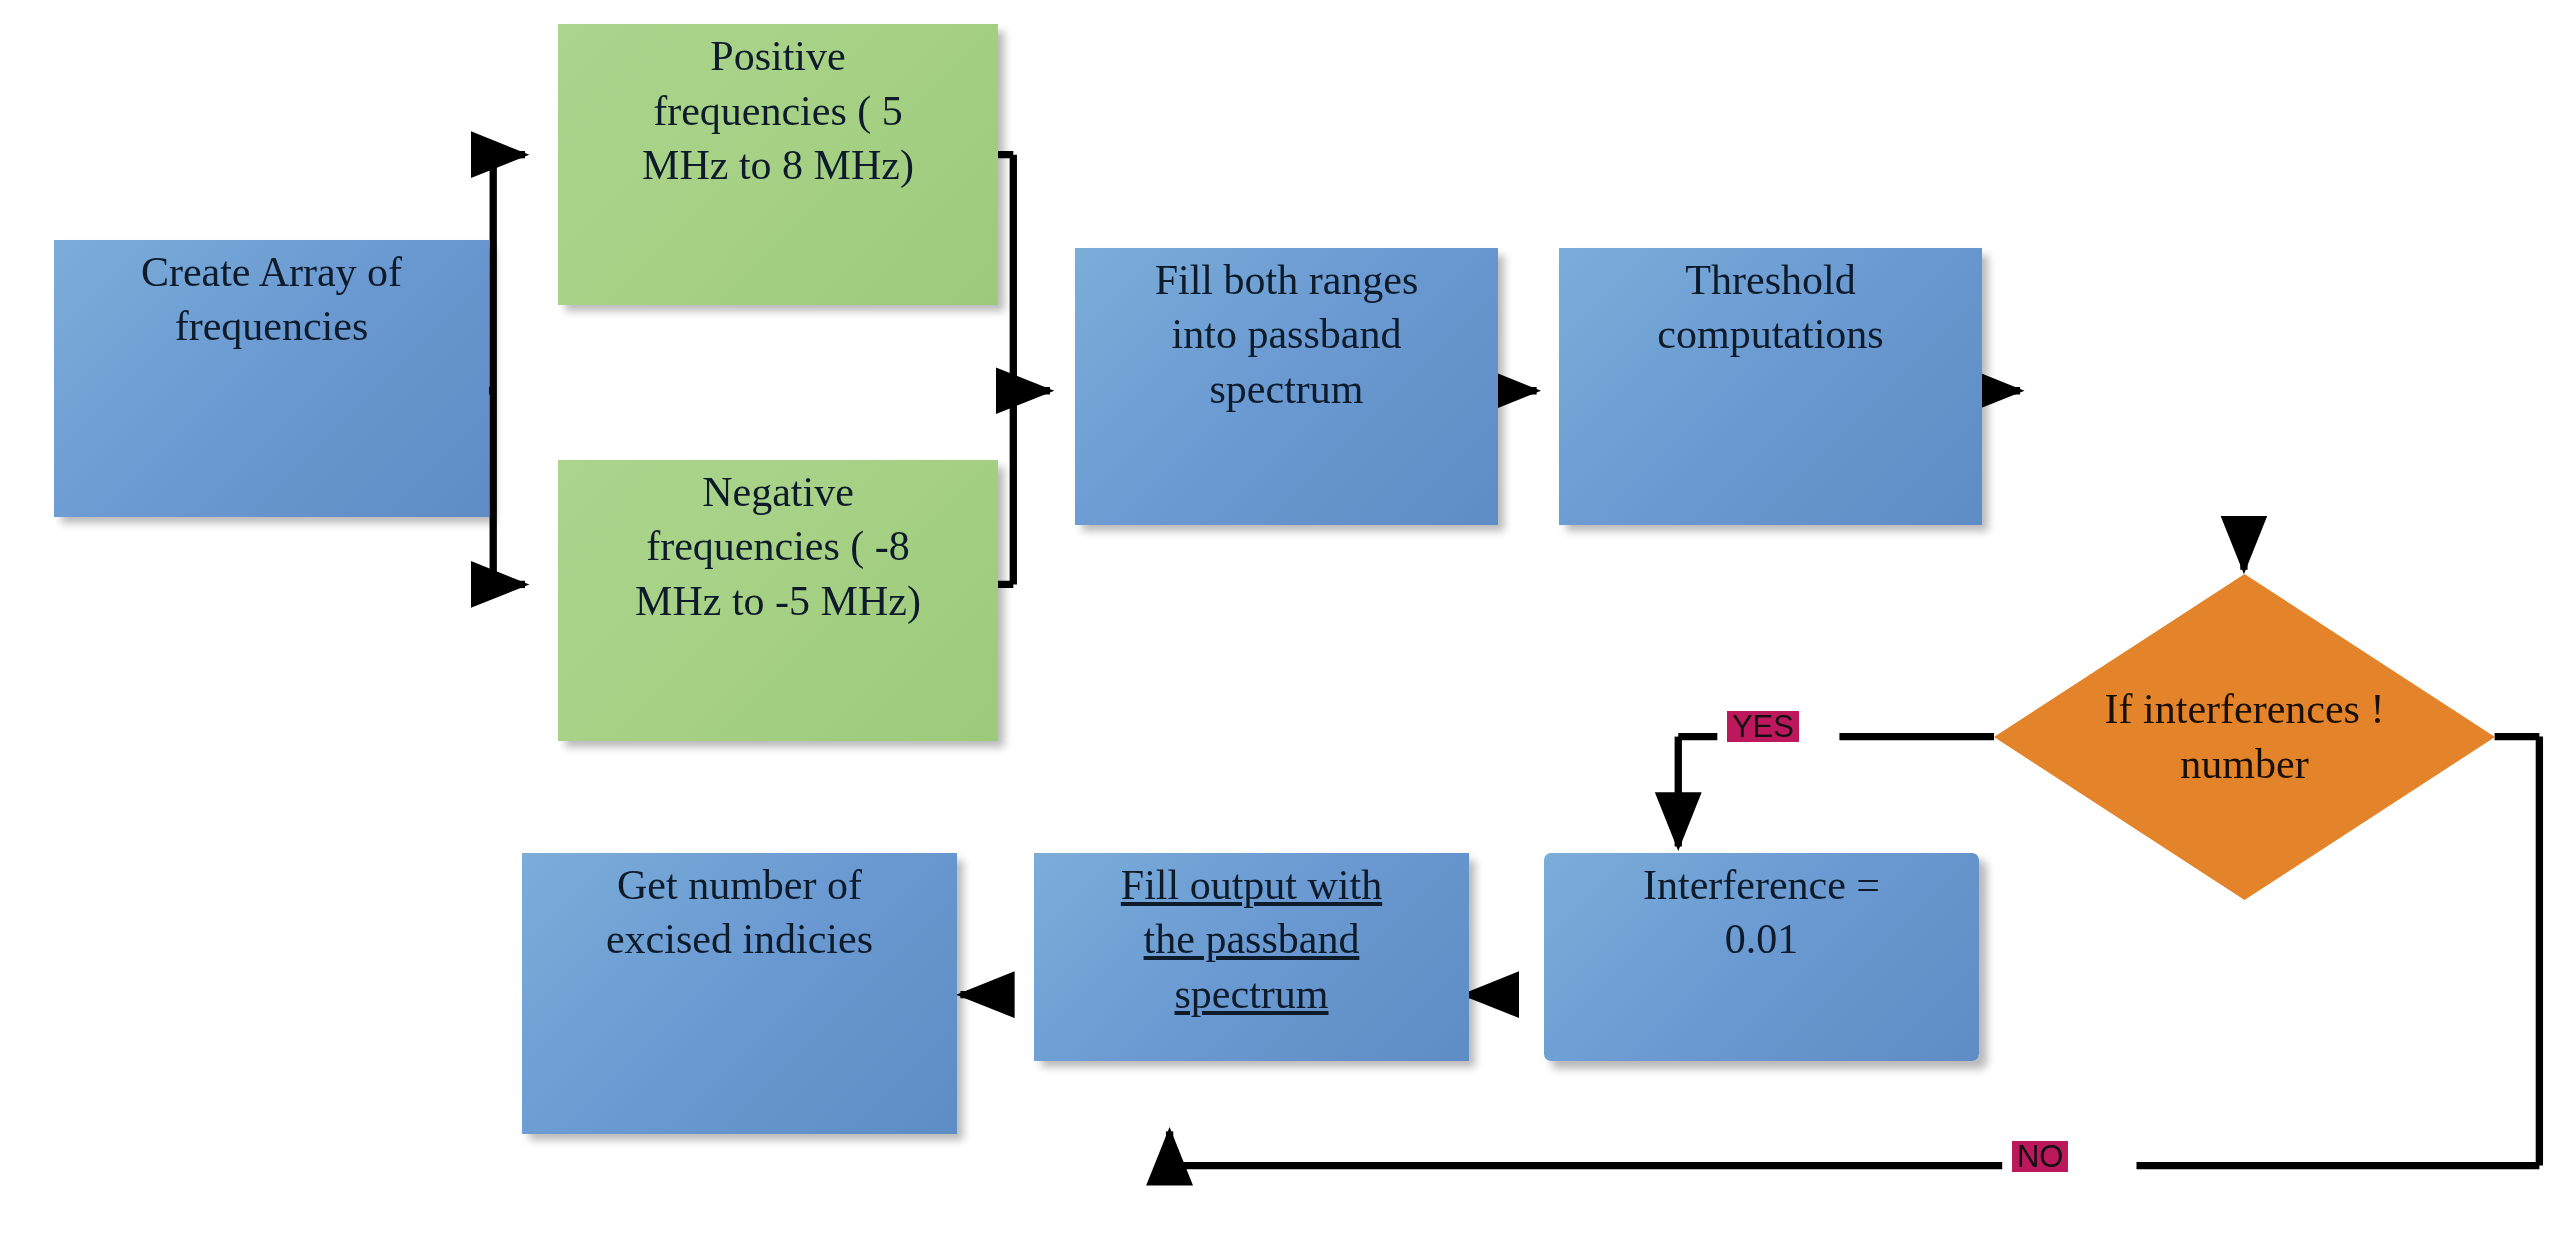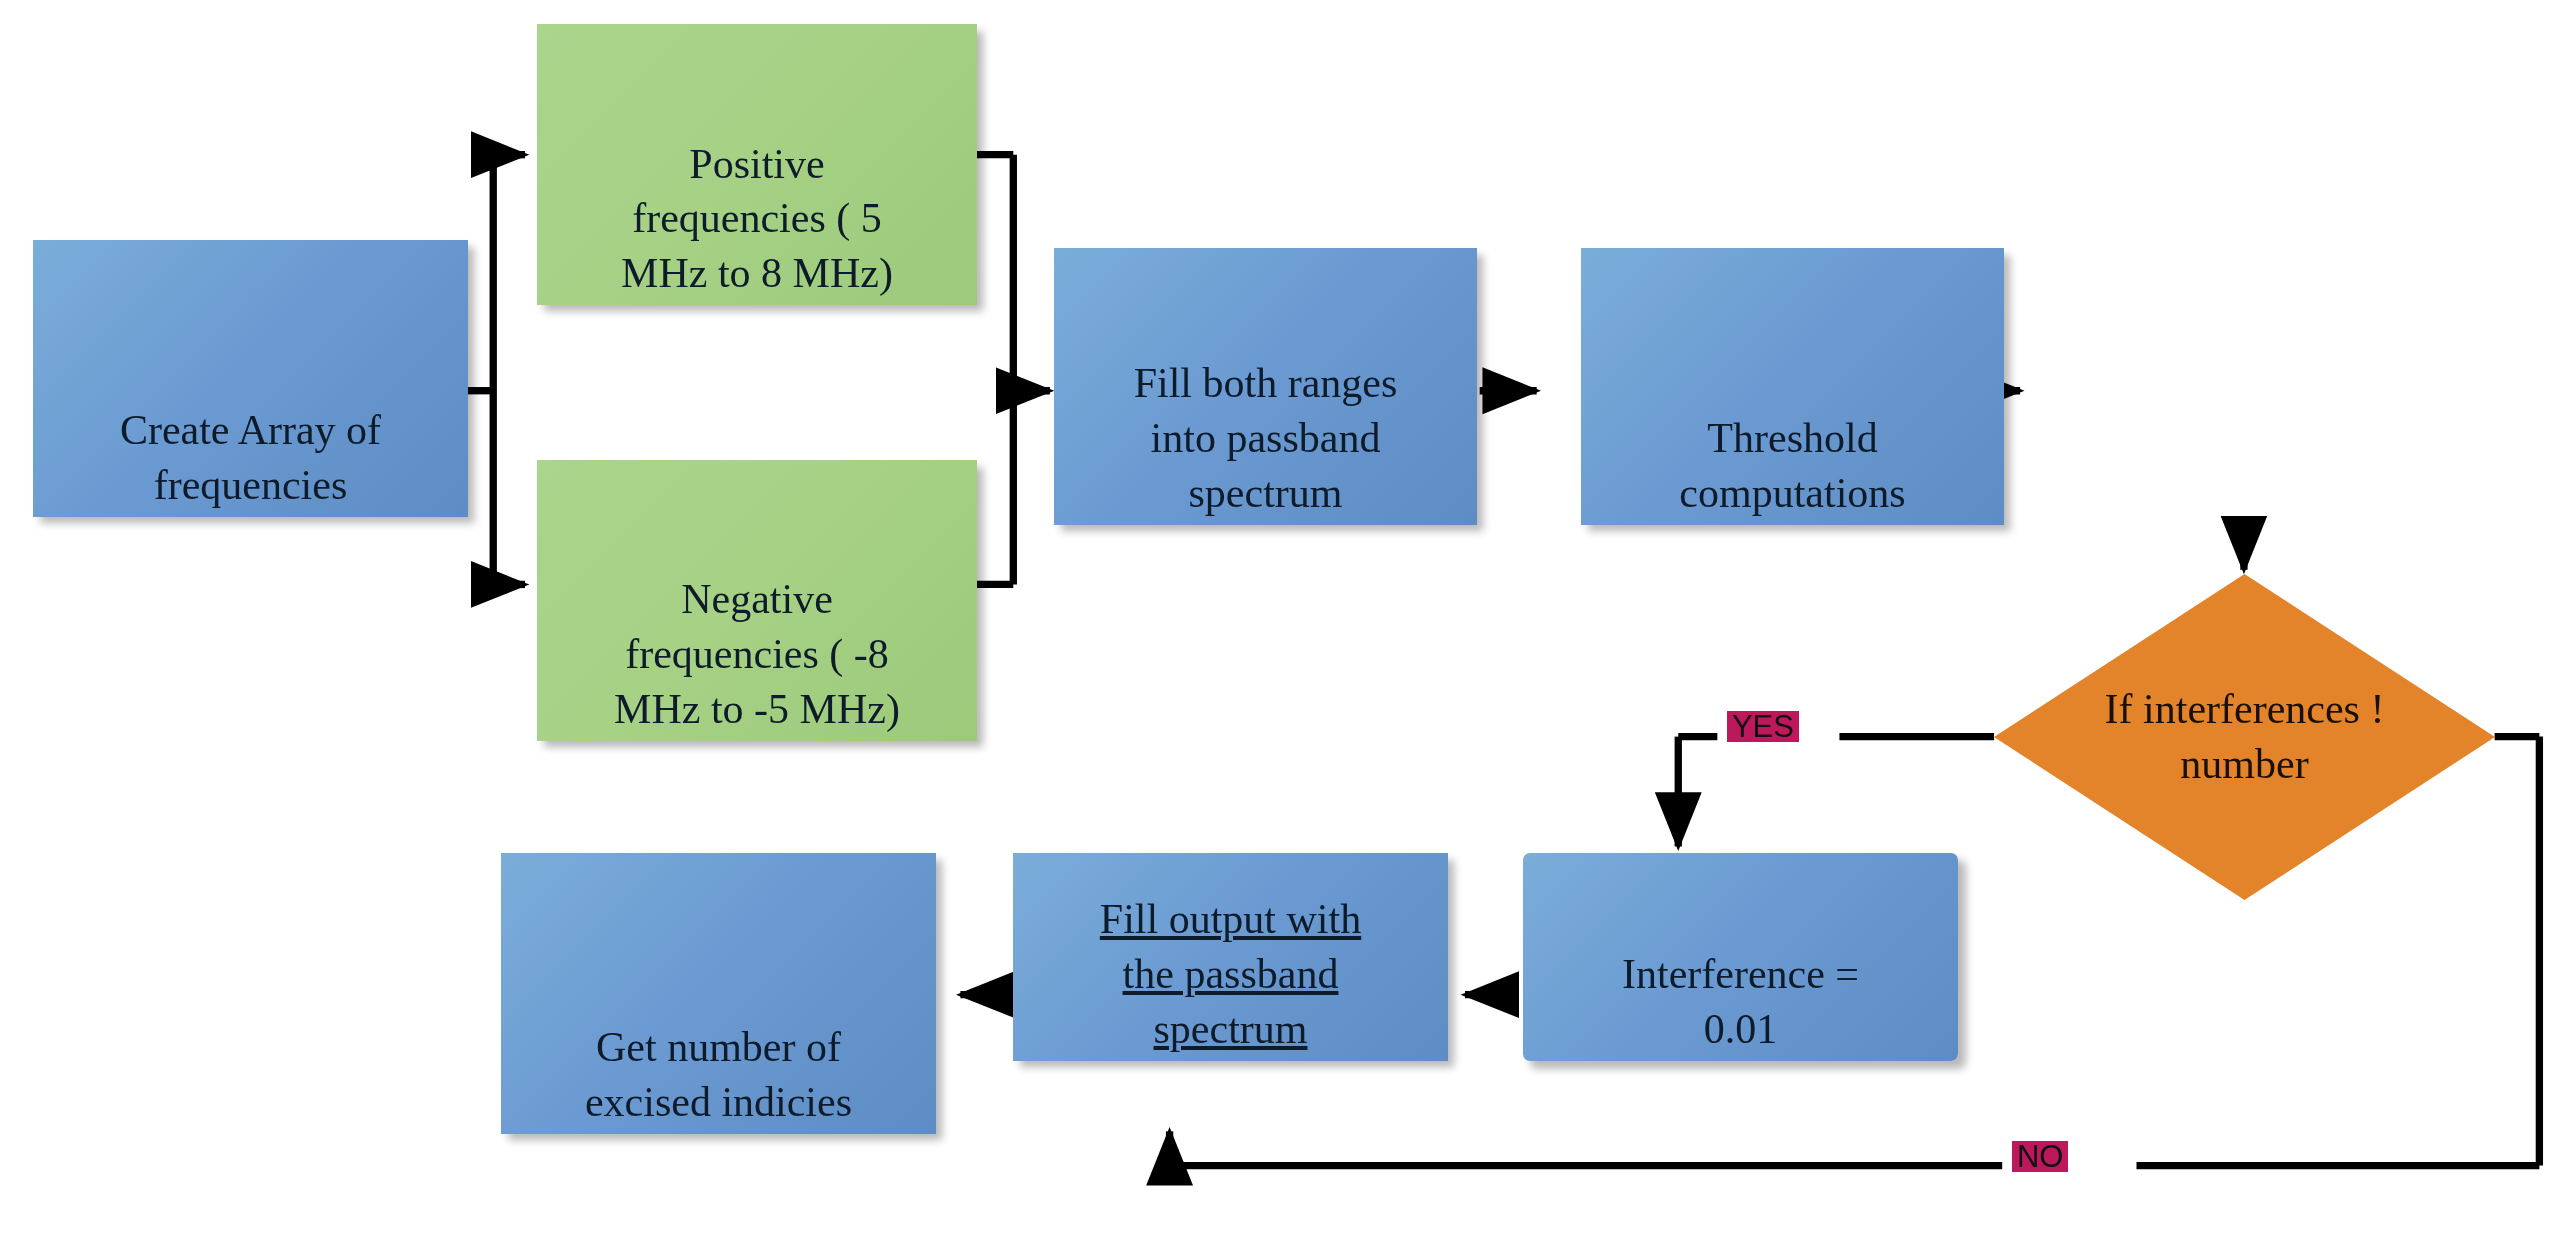--- a/index.html
+++ b/index.html
@@ -13,30 +13,31 @@
   #canvas {
     position: relative;
     width: 2576px;
     height: 1260px;
     background: #ffffff;
     overflow: hidden;
   }
   .node {
     position: absolute;
     display: flex;
-    align-items: flex-end;
+    align-items: flex-start;
     justify-content: center;
     text-align: center;
     color: #0d1b2a;
     font-family: "Liberation Serif", "DejaVu Serif", serif;
     font-size: 42px;
     line-height: 1.30;
     box-sizing: border-box;
     padding: 4.9px 11.4px;
     z-index: 5;
+    margin-left: 21px;
   }
   .proc {
     background: linear-gradient(135deg, #7badd9 0%, #6b9bd2 45%, #5e8cc4 100%);
     box-shadow: 7.3px 7.3px 8.1px rgba(0,0,0,0.28);
   }
   .data {
     background: linear-gradient(135deg, #abd48c 0%, #a6d185 50%, #9cc97a 100%);
     box-shadow: 7.3px 7.3px 8.1px rgba(0,0,0,0.28);
   }
   .node .txt {
@@ -157,21 +158,21 @@
 frequencies ( -8
 MHz to -5 MHz)</span>
   </div>
 
   <div class="node proc" style="left:1054px; top:248px; width:423px; height:277px;">
     <span class="txt">Fill both ranges
 into passband
 spectrum</span>
   </div>
 
-  <div class="node proc" style="left:1581px; top:248px; width:423px; height:277px;">
+  <div class="node proc" style="left:1538px; top:248px; width:423px; height:277px;">
     <span class="txt">Threshold
 computations</span>
   </div>
 
 
   <div class="decision" style="left:1994px; top:574px; width:501px; height:326px;">
     <div class="dshape"></div>
     <div class="dlabel">If interferences !
 number</div>
   </div>

